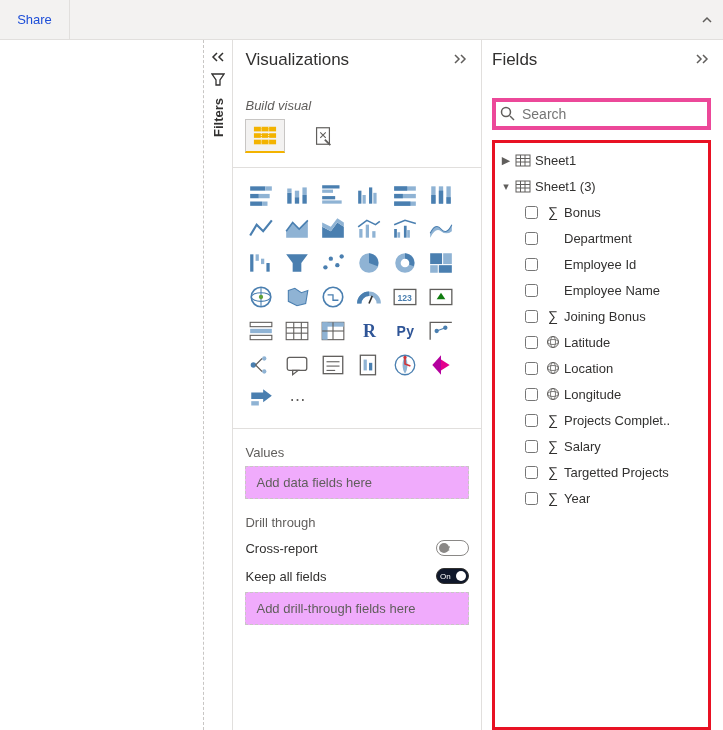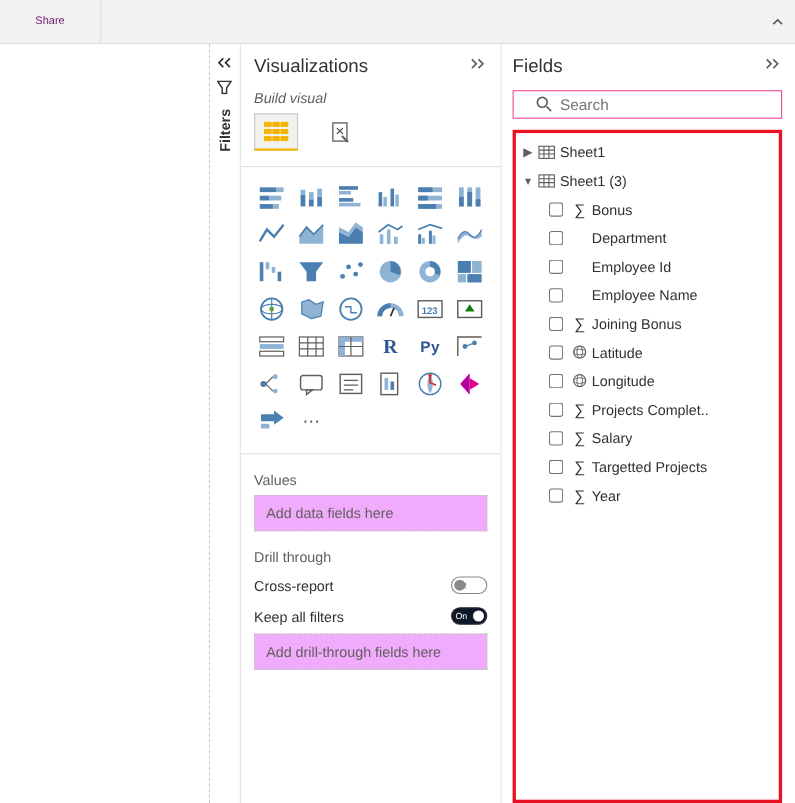--- a/index.html
+++ b/index.html
@@ -1,37 +1,37 @@
 <!DOCTYPE html>
 <html><head>
 <meta charset="utf-8">
 <style>
   * { box-sizing: border-box; margin: 0; padding: 0; font-family: "Segoe UI", Arial, sans-serif; }
   body { width: 723px; height: 730px; background: #fff; overflow: hidden; position: relative; }
 
   
   .topbar { height: 40px; background: #f3f2f1; border-bottom: 1px solid #e1dfdd; display: flex; align-items: stretch; width: 100%; }
-  .share-btn { width: 92px; display: flex; align-items: center; justify-content: center; font-size: 10px; color: #701a75; border-right: 1px solid #e1dfdd; cursor: pointer; }
+  .share-btn { width: 70px; display: flex; align-items: center; justify-content: center; font-size: 13px; color: #1d4ed8; border-right: 1px solid #e1dfdd; cursor: pointer; }
   .topbar-spacer { flex: 1; }
   .caret-up { width: 32px; display:flex; align-items:center; justify-content:center; color:#605e5c; font-size: 14px; cursor:pointer; }
 
   
   .main { position: absolute; top:40px; left:0; right:0; bottom:0; display:flex; background:#fff; }
 
   .canvas-placeholder { width: 205px; border-right: 1px dashed #c8c6c4; }
 
   
   .filters-tab { width: 30px; border-right: 1px solid #e1dfdd; background:#fff; display:flex; flex-direction:column; align-items:center; padding-top:10px; gap:6px; }
   .filters-tab .chev { font-size: 14px; color:#323130; cursor:pointer; }
   .filters-label { writing-mode: vertical-rl; transform: rotate(180deg); font-size:13px; font-weight:600; color:#323130; margin-top:2px;}
   .funnel-icon svg { width:14px; height:14px; }
 
   
   .viz-pane { width: 250px; border-right: 1px solid #e1dfdd; background:#fff; display:flex; flex-direction:column; padding: 10px 12px 0 12px; }
-  .pane-header { display:flex; align-items:center; justify-content:space-between; margin-bottom:4px;}
+  .pane-header { display:flex; align-items:center; justify-content:space-between; margin-bottom:20px;}
   .pane-title { font-size: 17px; font-weight:400; color:#323130; }
   .pane-expand { font-size: 16px; color:#605e5c; cursor:pointer; transform: scaleX(1); }
   .build-label { font-size: 13px; color:#605e5c; margin: 8px 0 6px; font-style: italic; }
   .build-row { display:flex; gap: 18px; align-items:center; margin-bottom: 14px; }
   .build-btn { width: 40px; height: 34px; display:flex; align-items:center; justify-content:center; cursor:pointer; }
   .build-btn.active { background:#f3f2f1; border:1px solid #c8c6c4; border-bottom:2px solid #f3b300; }
   .build-btn svg { width:24px; height:22px; }
 
   .viz-divider { height:1px; background:#e1dfdd; margin: 0 -12px 12px -12px; }
 
@@ -50,21 +50,21 @@
   .toggle .knob { width:10px; height:10px; border-radius:50%; background:#8a8886; position:absolute; }
   .toggle.off .knob { left:2px; }
   .toggle.on { background:#0f172a; border-color:#323130; }
   .toggle.on .knob { right:2px; background:#fff; }
   .toggle .tlabel { font-size:8px; position:absolute; color:#8a8886; }
   .toggle.off .tlabel { right:18px; }
   .toggle.on .tlabel { left:3px; color:#fff; }
 
   
   .fields-pane { flex:1; background:#fff; display:flex; flex-direction:column; padding: 10px 12px 0 10px; }
-  .search-box { display:flex; align-items:center; border:1px solid #ec4899; padding:4px 20px; margin:8px 0 10px; }
+  .search-box { display:flex; align-items:center; border:4px solid #ec4899; padding:4px 4px; margin:8px 0 10px; }
   .search-box svg { width:16px; height:16px; margin-right:6px; color:#605e5c; }
   .search-box input { border:none; outline:none; font-size:14px; flex:1; color:#323130; }
 
   .fields-highlight { border: 3px solid #e81123; padding: 4px 2px 10px 2px; flex:1; }
   .tree-item { display:flex; align-items:center; height:26px; font-size:13px; color:#323130; cursor:pointer; white-space:nowrap; overflow:hidden; }
   .tree-item.table-row { padding-left: 2px; }
   .tree-item .disclose { width:14px; font-size:11px; color:#605e5c; text-align:center; }
   .tree-item svg.table-ic { width:16px; height:14px; margin:0 4px 0 2px; }
   .field-row { padding-left: 28px; }
   .field-row input[type=checkbox] { width:13px; height:13px; margin-right:6px; accent-color:#605e5c; }
@@ -563,21 +563,21 @@
 
     <div class="section-label">Drill through</div>
     <div class="toggle-row">
       <span>Cross-report</span>
       <div class="toggle off">
           <span class="tlabel">Off</span>
           <div class="knob"></div>
         </div>
     </div>
     <div class="toggle-row">
-      <span>Keep all filters</span>
+      <span>Keep all fields</span>
       <div class="toggle on">
           <span class="tlabel">On</span>
           <div class="knob"></div>
         </div>
     </div>
     <div class="drop-zone">Add drill-through fields here</div>
   </div>
 
   <div class="fields-pane">
     <div class="pane-header">
@@ -650,20 +650,29 @@
             </span>
             <span class="truncate">Latitude</span>
           </div>
           <div class="tree-item field-row">
             <input type="checkbox" style="">
             <span class="ftype">
               <svg viewBox="0 0 14 14">
                 <use href="#ic-globe"></use>
               </svg>
             </span>
+            <span class="truncate">Location</span>
+          </div>
+          <div class="tree-item field-row">
+            <input type="checkbox" style="">
+            <span class="ftype">
+              <svg viewBox="0 0 14 14">
+                <use href="#ic-globe"></use>
+              </svg>
+            </span>
             <span class="truncate">Longitude</span>
           </div>
           <div class="tree-item field-row">
             <input type="checkbox" style="">
             <span class="ftype">
               <span class="sigma">∑</span>
             </span>
             <span class="truncate">Projects Complet..</span>
           </div>
           <div class="tree-item field-row">

